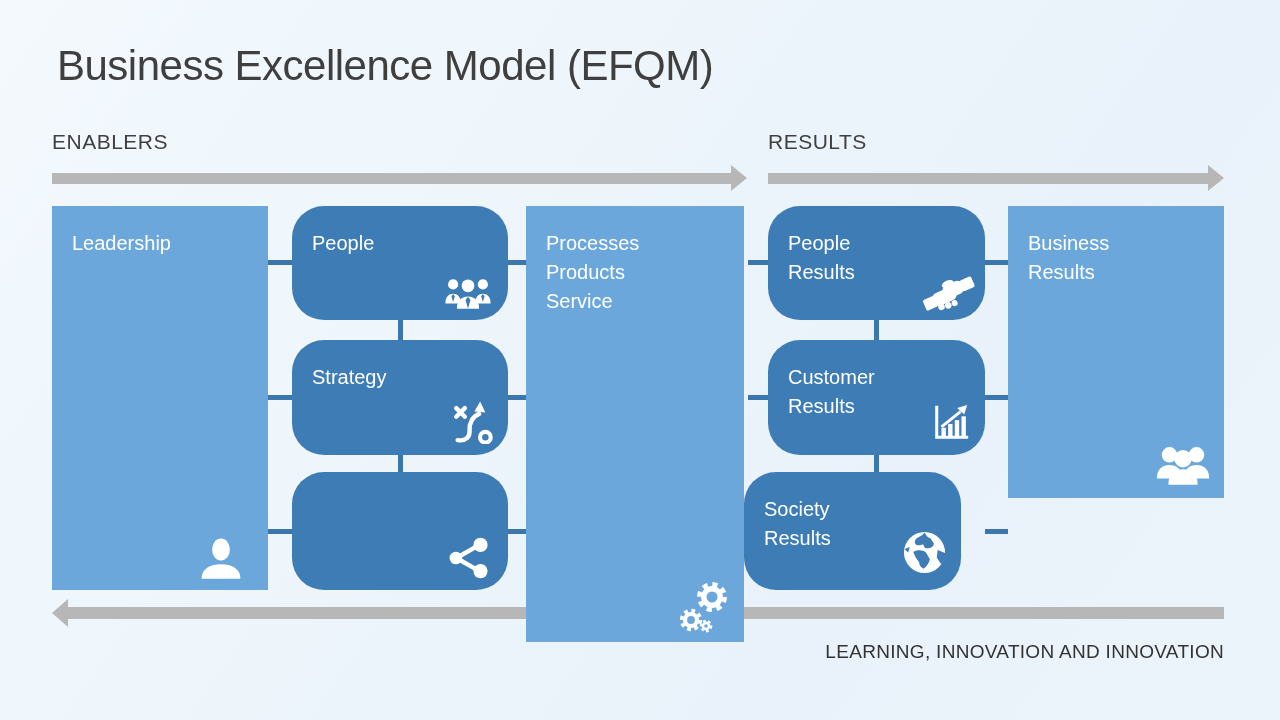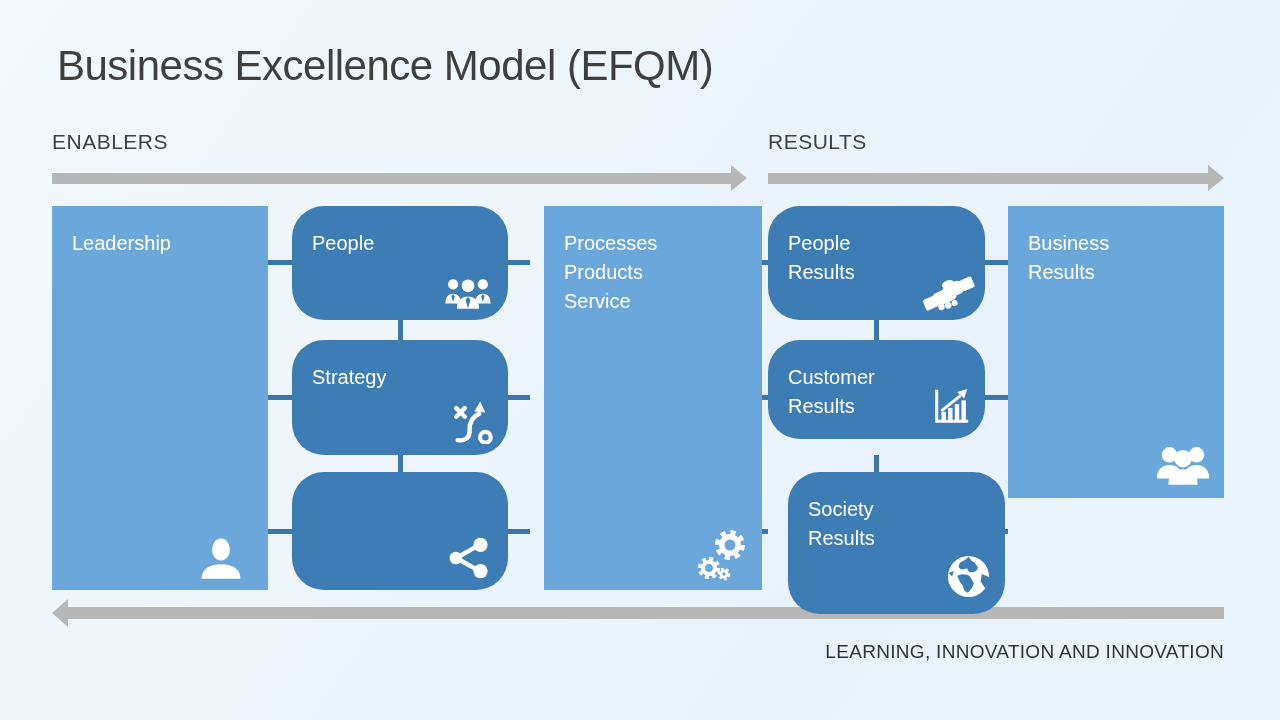--- a/index.html
+++ b/index.html
@@ -149,21 +149,21 @@
         <g stroke="#fff" stroke-width="4.2" fill="none">
             <path d="M8 21L30 8.5M8 21l22 12.5"></path>
           </g>
         <circle cx="7.5" cy="21" r="6"></circle>
         <circle cx="31" cy="8.5" r="6.8"></circle>
         <circle cx="31" cy="33.5" r="6.8"></circle>
       </svg>
     </span>
   </div>
 
-  <div class="box light" style="left:544px;top:206px;width:218px;height:384px">
+  <div class="box light" style="left:526px;top:206px;width:218px;height:436px">
     <div class="box-label">Processes
 Products
 Service</div>
     <span class="icon" style="right:8px;bottom:8px">
       <svg width="58" height="54" viewBox="0 0 58 54">
         <circle cx="34" cy="17" r="11.5" fill="none" stroke="#fff" stroke-width="7" stroke-dasharray="4.7 4.33"></circle>
         <circle cx="34" cy="17" r="8.2" fill="none" stroke="#fff" stroke-width="5.4"></circle>
         <circle cx="13" cy="40" r="8.4" fill="none" stroke="#fff" stroke-width="5.6" stroke-dasharray="3.4 3.2"></circle>
         <circle cx="13" cy="40" r="6" fill="none" stroke="#fff" stroke-width="4.2"></circle>
         <circle cx="28" cy="46" r="4.6" fill="none" stroke="#fff" stroke-width="3.4" stroke-dasharray="2.4 2.2"></circle>
@@ -184,37 +184,37 @@
           <rect x="22" y="12.5" width="24" height="14" rx="7"></rect>
           <ellipse cx="31" cy="12" rx="6.5" ry="3.6"></ellipse>
           <circle cx="15.5" cy="31" r="3.4"></circle>
           <circle cx="22.5" cy="32.5" r="3.4"></circle>
           <circle cx="29.5" cy="33" r="3.1"></circle>
         </g>
       </svg>
     </span>
   </div>
 
-  <div class="box dark" style="left:768px;top:340px;width:217px;height:99px">
+  <div class="box dark" style="left:768px;top:340px;width:217px;height:115px">
     <div class="box-label">Customer
 Results</div>
     <span class="icon" style="right:14px;bottom:12px">
       <svg width="40" height="40" viewBox="0 0 42 42">
         <path d="M6 3v33h33" stroke="#fff" stroke-width="3.2" fill="none"></path>
         <rect x="11" y="26" width="4.6" height="10"></rect>
         <rect x="18" y="22" width="4.6" height="14"></rect>
         <rect x="25" y="18" width="4.6" height="18"></rect>
         <rect x="32" y="14" width="4.6" height="22"></rect>
         <path d="M11 25L31 9" stroke="#fff" stroke-width="3" fill="none"></path>
         <path d="M38 2l-10.5 3.2 7.3 7z" fill="#fff"></path>
       </svg>
     </span>
   </div>
 
-  <div class="box dark" style="left:788px;top:472px;width:217px;height:142px">
+  <div class="box dark" style="left:744px;top:472px;width:217px;height:118px">
     <div class="box-label">Society
 Results</div>
     <span class="icon" style="right:14px;bottom:15px">
       <svg width="45" height="45" viewBox="0 0 46 46">
         <circle cx="23" cy="23" r="21" fill="#fff"></circle>
         <g class="globe-land">
           <path d="M23 2.5c-2 4-7.5 4-9.5 8-1.5 3 1 6 5 5l3-1 2 4c5 1 9-1 9-5l-3.5-5c-3-1-4-3-6-6z"></path>
           <path d="M11.5 22.5c3-2.5 10-2.5 13 .5l4 7c-1 4.5-3.5 7.5-6.5 9.5-2.5-1-4.5-3.5-4.5-6.5l-3.5-5z"></path>
           <path d="M36.5 20.5l7.5 3c.8 4-1 8.5-4 11.5l-4.5-7z"></path>
           <path d="M2.5 19.5l5.5-2-1.8 5.5z"></path>

